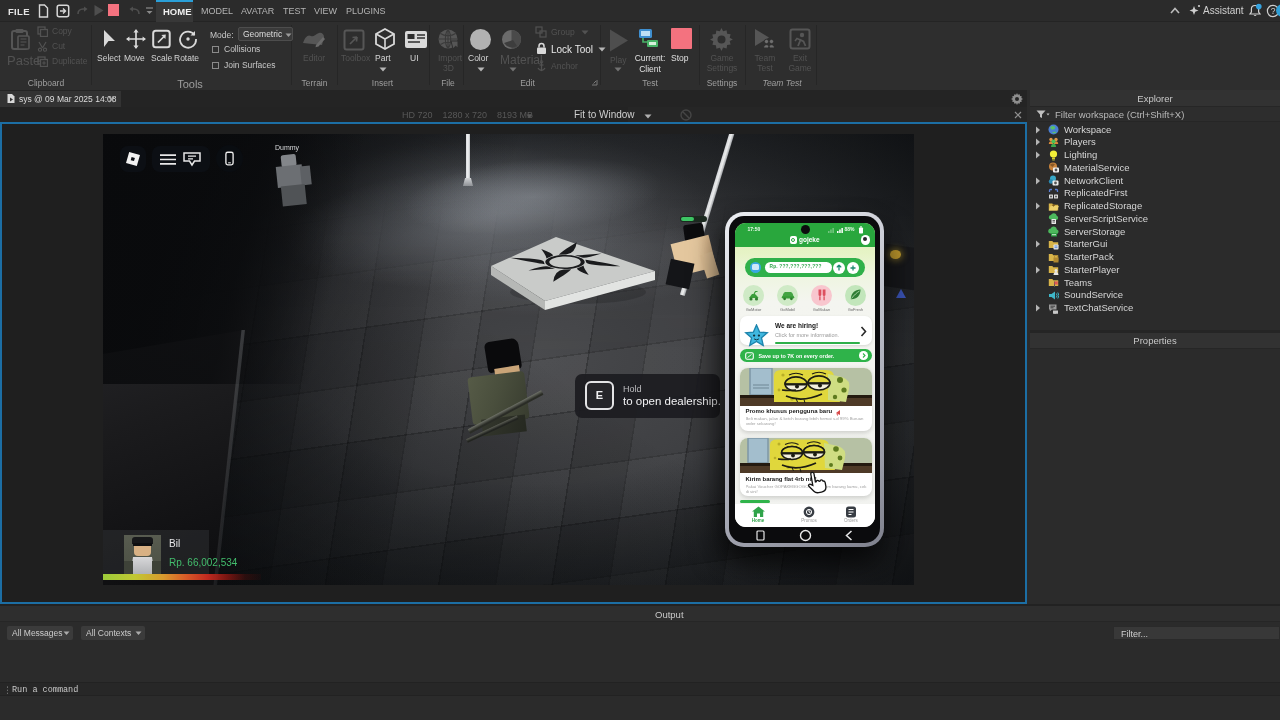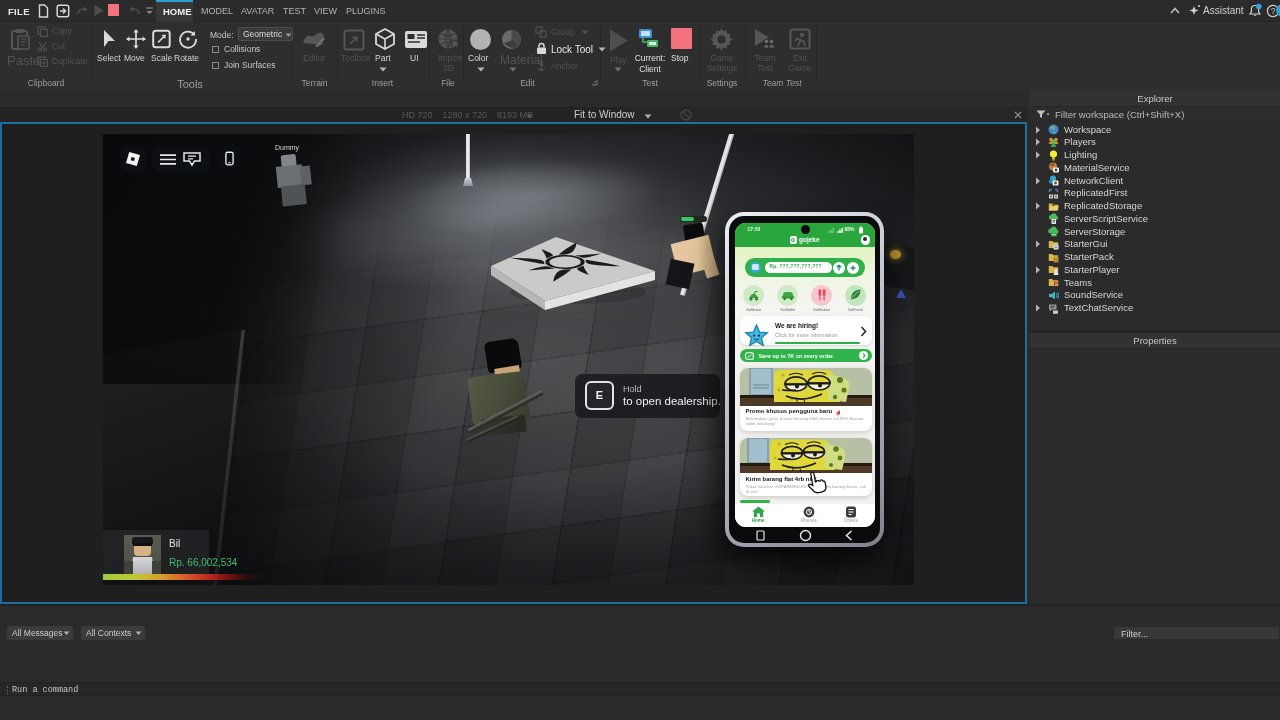--- a/index.html
+++ b/index.html
@@ -263,20 +263,35 @@
         <rect x="1.5" y="1.5" width="19" height="19" rx="2" fill="none" stroke="#565656" stroke-width="2"></rect>
         <circle cx="13" cy="7" r="2.2" fill="#565656"></circle>
         <path d="M9 18l2.5-6 3 1.5 2 4.5" fill="none" stroke="#565656" stroke-width="1.8"></path>
         <path d="M11.5 12L8 10.5 6 13" fill="none" stroke="#565656" stroke-width="1.6"></path>
       </svg>
     <div class="abs" style="left:789px;top:31px;width:22px;text-align:center;font-size:8.5px;color:#525252;">Exit</div>
     <div class="abs" style="left:786px;top:41px;width:28px;text-align:center;font-size:8.5px;color:#525252;">Game</div>
     <div class="abs" style="left:758px;top:56px;width:48px;text-align:center;font-size:8.5px;color:#9f9f9f;font-style:italic;">Team Test</div>
   </div>
 
+  <div class="abs" id="tabrow" style="left:0;top:90px;width:1027px;height:17px;background:#242424;">
+    <div class="abs" style="left:0;top:1px;width:121px;height:16px;background:#333333;"></div>
+    <svg class="abs" style="left:6px;top:3px;" width="10" height="11" viewBox="0 0 10 11">
+        <path d="M1.5 1h4.5l2.5 2.5V10h-7z" fill="#d8d8d8"></path>
+        <path d="M4 4.5l3 2-3 2z" fill="#333333"></path>
+      </svg>
+    <div class="abs" style="left:19px;top:4px;font-size:8.5px;color:#dcdcdc;">sys @ 09 Mar 2025 14:08</div>
+    <svg class="abs" style="left:108px;top:6px;" width="7" height="7" viewBox="0 0 7 7">
+        <path d="M1 1l5 5M6 1L1 6" stroke="#aaaaaa" stroke-width="1.1"></path>
+      </svg>
+    <svg class="abs" style="left:1011px;top:3px;" width="12" height="12" viewBox="0 0 12 12">
+        <path d="M6 0l.9 1.7 1.8-.5.3 1.8 1.8.3-.5 1.8L12 6l-1.7.9.5 1.8-1.8.3-.3 1.8-1.8-.5L6 12l-.9-1.7-1.8.5-.3-1.8-1.8-.3.5-1.8L0 6l1.7-.9-.5-1.8 1.8-.3.3-1.8 1.8.5z" fill="#8d8d8d"></path>
+        <circle cx="6" cy="6" r="2" fill="#242424"></circle>
+      </svg>
+  </div>
 
   <div class="abs" id="devicebar" style="left:0;top:107px;width:1027px;height:15px;background:#232323;">
     <div class="abs" style="left:628px;top:0;width:399px;height:15px;background:#262626;"></div>
     <div class="abs" style="left:402px;top:3px;font-size:9px;color:#585858;">HD 720&nbsp;&nbsp;&nbsp;&nbsp;1280 x 720&nbsp;&nbsp;&nbsp;&nbsp;8193 MB</div>
     <svg class="abs" style="left:526px;top:7px;" width="7" height="5" viewBox="0 0 7 5">
         <path d="M0.5 0.5L3.5 4l3-3.5z" fill="#585858"></path>
       </svg>
     <div class="abs" style="left:574px;top:2px;font-size:10px;color:#cfcfcf;">Fit to Window</div>
     <svg class="abs" style="left:644px;top:7px;" width="8" height="5" viewBox="0 0 8 5">
         <path d="M0.5 0.5L4 4.5 7.5 0.5z" fill="#b0b0b0"></path>
@@ -746,20 +761,23 @@
 
   <div class="abs" id="properties" style="left:1030px;top:330px;width:250px;height:274px;background:#2b2b2b;">
     <div class="abs" style="left:0;top:0;width:250px;height:3px;background:#252525;"></div>
     <div class="abs" style="left:0;top:3px;width:250px;height:16px;background:#323232;border-bottom:1px solid #262626;">
       <div class="abs" style="left:0;top:2px;width:250px;text-align:center;font-size:9.5px;color:#c8c8c8;">Properties</div>
     </div>
   </div>
 
   <div class="abs" id="output" style="left:0;top:604px;width:1280px;height:116px;background:#2b2b2b;">
     <div class="abs" style="left:0;top:0;width:1280px;height:2px;background:#222222;"></div>
+    <div class="abs" style="left:0;top:2px;width:1280px;height:16px;background:#2e2e2e;border-bottom:1px solid #262626;">
+      <div class="abs" style="left:655px;top:3px;font-size:9.5px;color:#c8c8c8;">Output</div>
+    </div>
     <div class="abs" style="left:7px;top:22px;width:66px;height:14px;background:#3b3b3b;border-radius:2px;">
       <div class="abs" style="left:5px;top:1.5px;font-size:8.5px;color:#cccccc;">All Messages</div>
       <svg class="abs" style="left:56px;top:5px;" width="7" height="5" viewBox="0 0 7 5">
           <path d="M0.5 0.5L3.5 4l3-3.5z" fill="#aaaaaa"></path>
         </svg>
     </div>
     <div class="abs" style="left:81px;top:22px;width:64px;height:14px;background:#3b3b3b;border-radius:2px;">
       <div class="abs" style="left:5px;top:1.5px;font-size:8.5px;color:#cccccc;">All Contexts</div>
       <svg class="abs" style="left:54px;top:5px;" width="7" height="5" viewBox="0 0 7 5">
           <path d="M0.5 0.5L3.5 4l3-3.5z" fill="#aaaaaa"></path>

